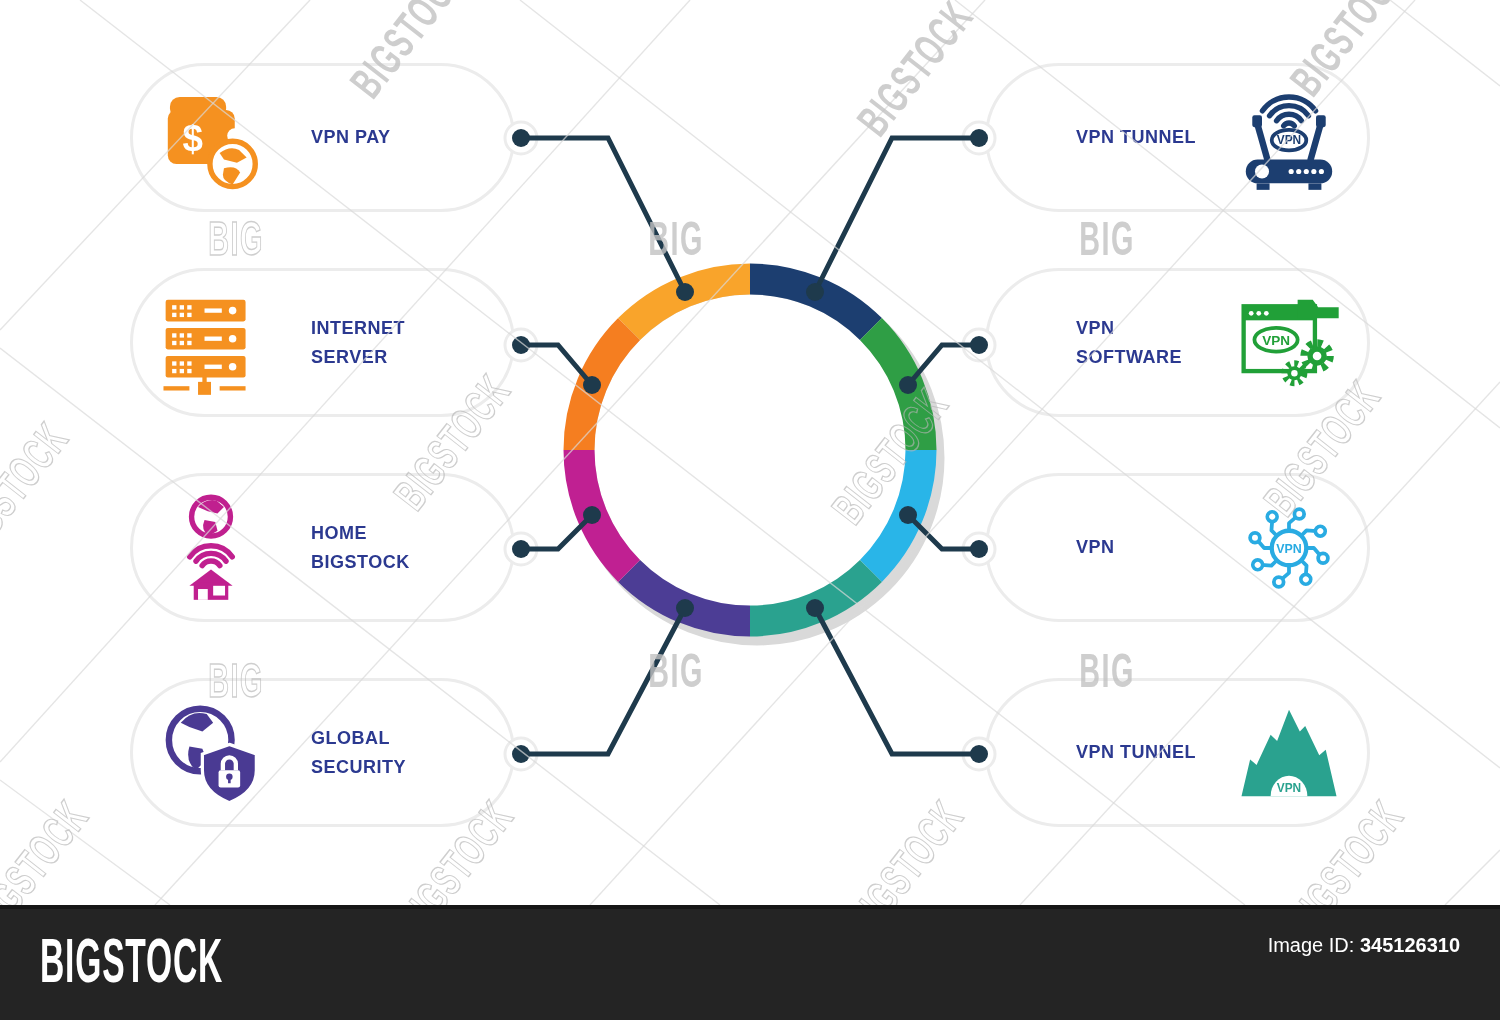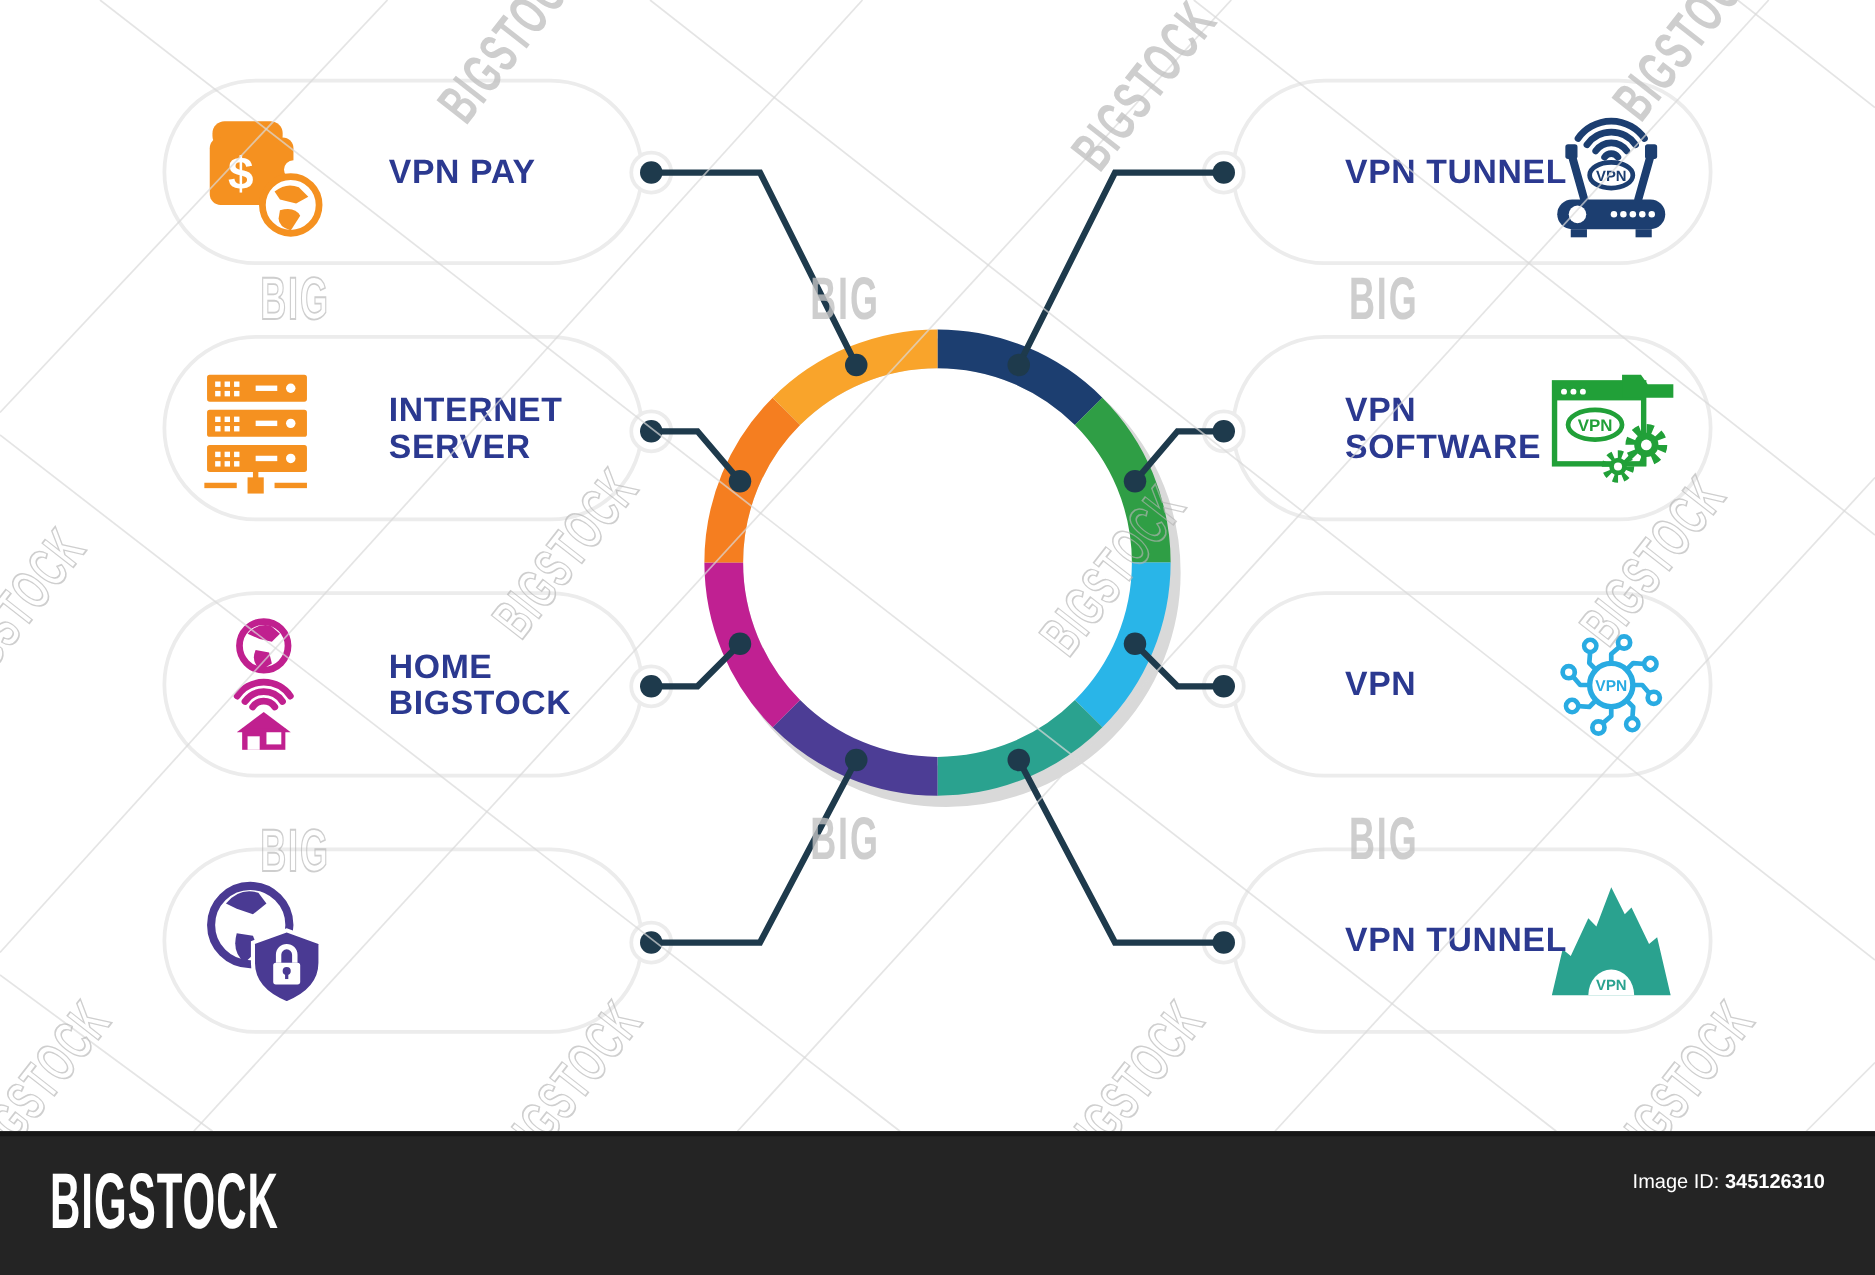--- a/index.html
+++ b/index.html
@@ -9,35 +9,35 @@
   #diagram-svg{position:absolute;left:0;top:0;z-index:3;pointer-events:none;}
   .pill{position:absolute;width:385px;height:149px;background:#fff;
         border:3px solid var(--pill-border,#ECECEC);border-radius:76px;box-sizing:border-box;z-index:2;}
   .pill.left{left:130px;}
   .pill.right{left:985px;}
   .pill .icon{position:absolute;top:50%;transform:translateY(-50%);width:108px;height:108px;
               color:var(--icon-color,#333);}
   .pill.left .icon{left:24px;}
   .pill.right .icon{right:24px;}
   .pill .label{position:absolute;top:0;bottom:0;display:flex;flex-direction:column;justify-content:center;
-               font-weight:bold;font-size:27px;line-height:29px;letter-spacing:.5px;
+               font-weight:bold;font-size:18px;line-height:29px;letter-spacing:.5px;
                color:var(--label-color,#2B3990);white-space:pre-line;}
   .pill.left .label{left:178px;}
   .pill.right .label{left:88px;}
   #vpn-title{position:absolute;left:750px;top:410px;transform:translate(-50%,-50%) scale(.75,1);
              font-size:78px;font-weight:bold;letter-spacing:2px;color:var(--title-color,#3B3B3B);z-index:1;}
   #vpn-dots{position:absolute;left:750px;top:475px;transform:translate(-50%,-50%);
             display:flex;gap:14px;z-index:1;}
   .cdot{width:18px;height:18px;border-radius:50%;}
   #footer{position:absolute;left:0;top:905px;width:1500px;height:115px;
           background:var(--footer-bg,#242424);border-top:4px solid #161616;box-sizing:border-box;z-index:6;}
   #logo{position:absolute;left:40px;top:47%;transform:translateY(-50%) scale(.8,1.5);
         transform-origin:left center;font-size:42px;font-weight:bold;color:#fff;letter-spacing:1px;}
   #footer-right{position:absolute;right:40px;top:20px;text-align:right;color:#fff;
-                font-size:16px;line-height:33px;}
+                font-size:20px;line-height:33px;}
   .id-num{font-weight:bold;}
   svg text{font-family:"Liberation Sans",sans-serif;}
 </style>
 </head>
 <body>
 
 <div id="stage">
 
   <svg id="diagram-svg" width="1500" height="905">
       <circle cx="757" cy="458" r="171" fill="none" stroke="#D9D9D9" stroke-width="33"></circle>
@@ -211,20 +211,22 @@
         <circle cx="40" cy="38" r="29" fill="#fff" stroke="currentColor" stroke-width="6"></circle>
         <path d="M22,22 q10,-12 24,-8 l6,8 -10,8 -12,-4 z"></path>
         <path d="M30,44 l12,2 4,10 -10,10 q-10,-8 -6,-22 z"></path>
         <path d="M67,42 L92,51 V66 q0,20 -25,30 q-25,-10 -25,-30 V51 Z" stroke="#fff" stroke-width="3"></path>
         <path d="M61,66 v-6 a6,6 0 0 1 12,0 v6" stroke="#fff" stroke-width="4" fill="none"></path>
         <rect x="57" y="66" width="20" height="16" rx="2" fill="#fff"></rect>
         <circle cx="67" cy="72" r="3"></circle>
         <rect x="65.8" y="73" width="2.4" height="5"></rect>
       </g>
     </svg>
+    <div class="label">GLOBAL
+SECURITY</div>
   </div>
 
   <div class="pill right" style="top: 63px; --icon-color: #1C3E70;">
     <svg class="icon" viewBox="0 0 100 100">
       <g fill="currentColor" stroke-linecap="round">
         <g fill="none" stroke="currentColor" stroke-width="5">
           <path d="M25.4,24.8 A30,30 0 0 1 74.6,24.8"></path>
           <path d="M32,29.4 A22,22 0 0 1 68,29.4"></path>
           <path d="M38.5,34 A14,14 0 0 1 61.5,34"></path>
           <path d="M45.1,38.6 A6,6 0 0 1 54.9,38.6"></path>

